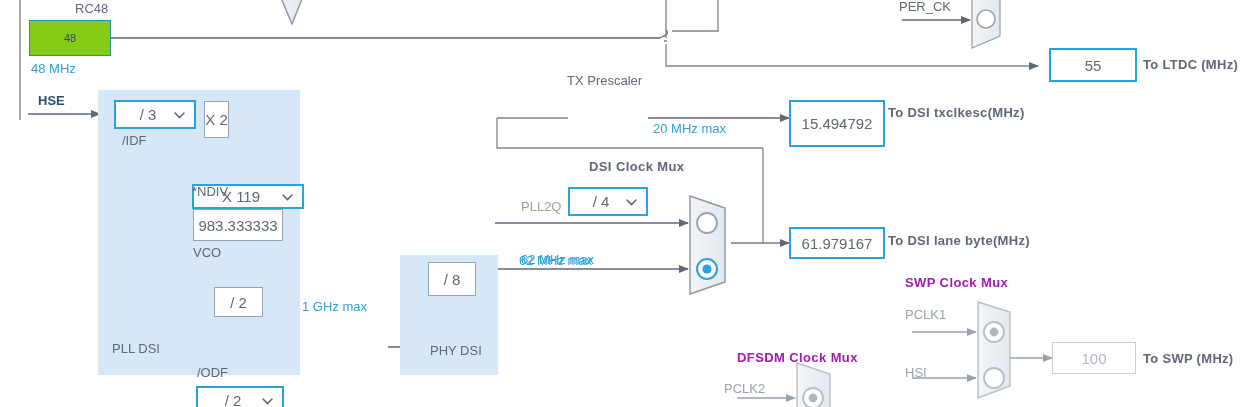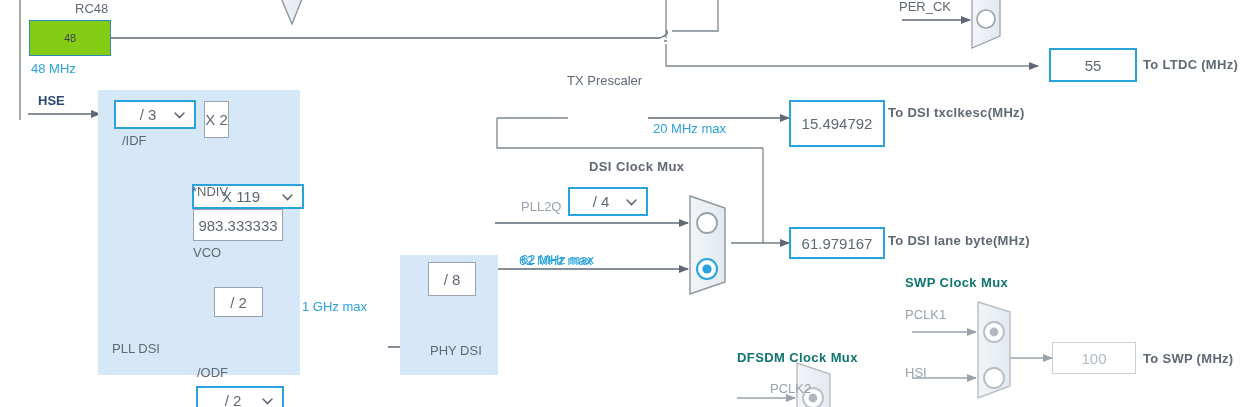--- a/index.html
+++ b/index.html
@@ -13,21 +13,21 @@
 
   
   .panel{background:#d6e8f7;}
 
   
   .lbl{font-size:13px;color:#5f6874;white-space:nowrap;line-height:1;}
   .lbl-grey{color:#9aa2ab;}
   .lbl-blue{color:#29a3dc;}
   .lbl-navy{color:#2c4a73;}
   .lbl-bold{font-weight:bold;color:#5f6874;}
-  .lbl-bold-grey{font-weight:bold;color:#0f766e;}
+  .lbl-bold-grey{font-weight:bold;color:#a21caf;}
 
   
   .box{
     background:#ffffff;border:1px solid #9aa2ab;
     display:flex;align-items:center;justify-content:center;
     font-size:15px;color:#5f6874;white-space:nowrap;
   }
   .box-blue{border:2px solid #29a3dc;}
   .box-filled{
     background:#84cc16;border:1px solid #2b8cbb;color:#3d4752;
@@ -208,15 +208,15 @@
   <div class="abs box box-disabled" style="left:1052px;top:342px;width:84px;height:32px;">100</div>
   <div class="abs lbl lbl-bold" style="left:1143px;top:352px;letter-spacing:0.3px;">To SWP (MHz)</div>
 
   <div class="abs lbl" style="left:899px;top:0px;">PER_CK</div>
 
   <div class="abs lbl lbl-bold-grey" style="left:905px;top:276px;letter-spacing:0.4px;">SWP Clock Mux</div>
   <div class="abs lbl lbl-grey" style="left:905px;top:308px;">PCLK1</div>
   <div class="abs lbl lbl-grey" style="left:905px;top:366px;">HSI</div>
 
   <div class="abs lbl lbl-bold-grey" style="left:737px;top:351px;letter-spacing:0.4px;">DFSDM Clock Mux</div>
-  <div class="abs lbl lbl-grey" style="left:724px;top:382px;margin-left:46px;">PCLK2</div>
+  <div class="abs lbl lbl-grey" style="left:724px;top:382px;">PCLK2</div>
 
 </div>
 
 </body></html>

